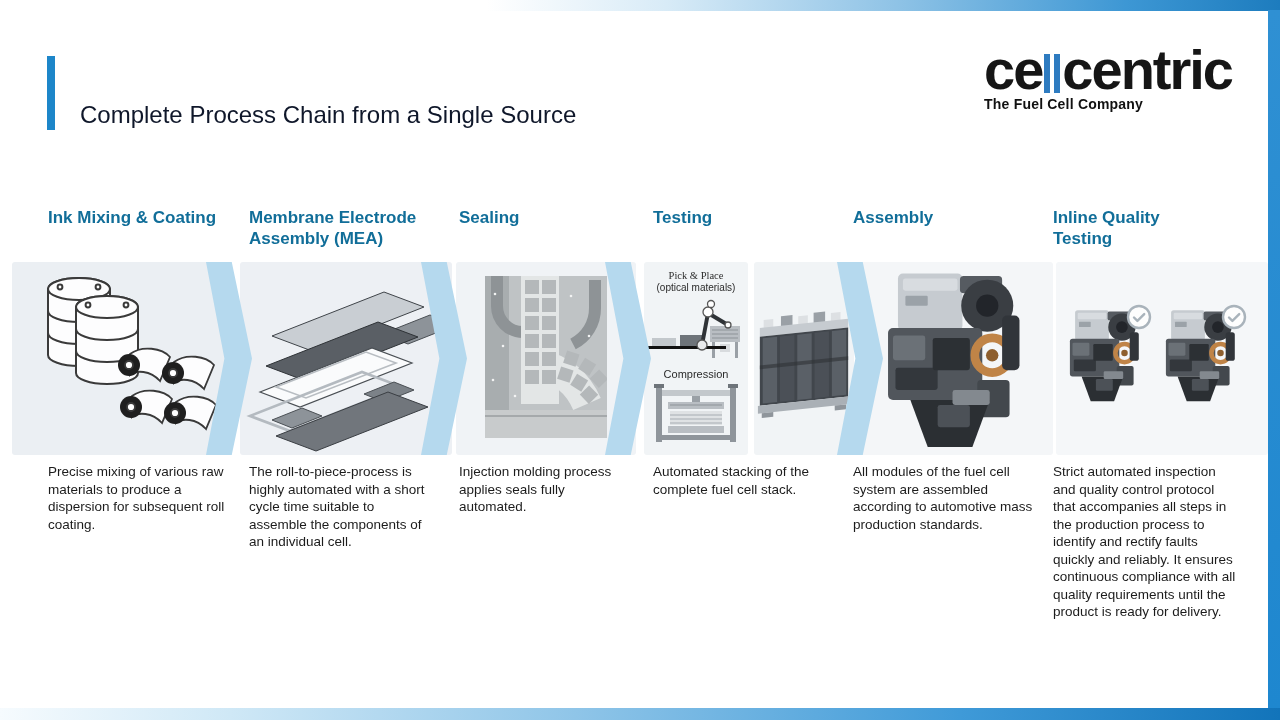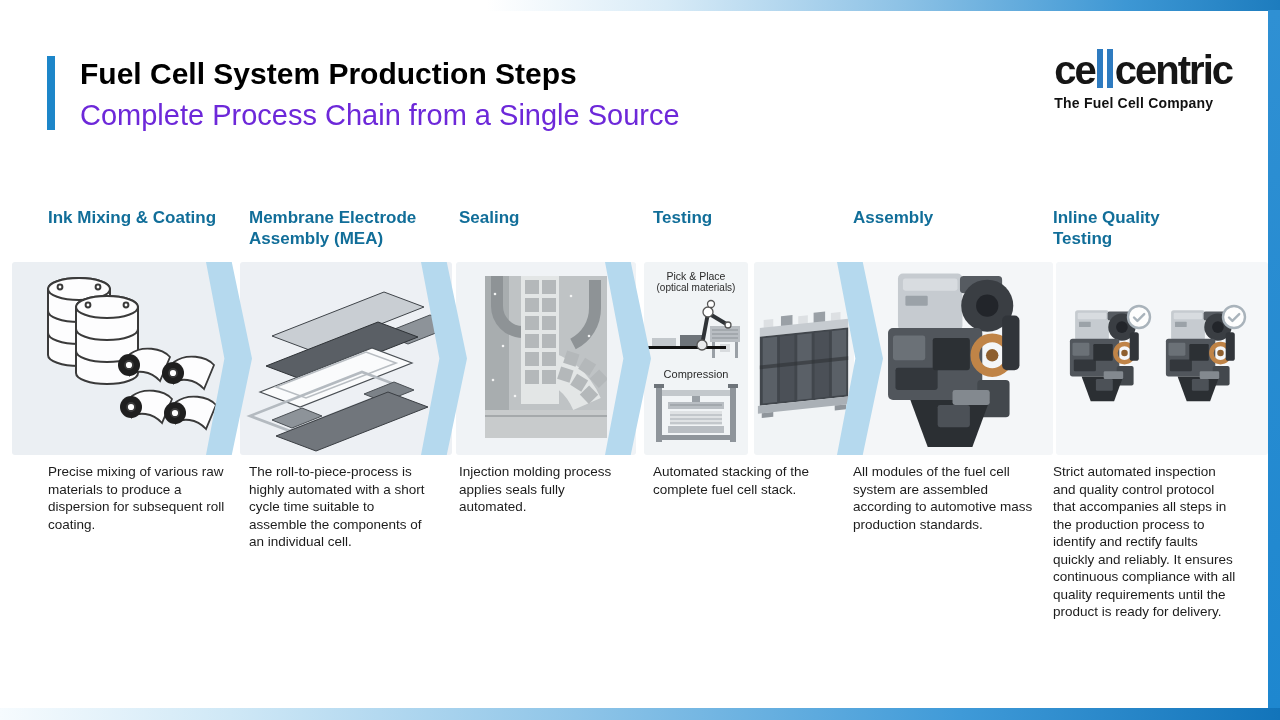--- a/index.html
+++ b/index.html
@@ -13,26 +13,26 @@
       #d8ebf7 52%, #8fc3e6 70%, #3d97d4 88%, #1d7cbe 100%); }
   .bar-right { position:absolute; top:10px; right:0; width:12px; height:698px;
     background:linear-gradient(to bottom, #2f90d3, #1e87cf); }
   .bar-bottom { position:absolute; bottom:0; left:0; width:1280px; height:12px;
     background:linear-gradient(to right, #f6fbfe 0%, #cfe8f6 18%, #8fc5e8 45%, #3f9ad8 75%, #1274ba 100%); }
 
   
   .accent { position:absolute; left:47px; top:56px; width:8px; height:74px; background:#1d86c9; }
   .title   { position:absolute; left:80px; top:54px; font-size:30px; font-weight:bold;
              color:#000; line-height:40px; letter-spacing:0; }
-  .subtitle{ position:absolute; left:80px; top:96px; font-size:29px; font-weight:400;
-             color:#6d28d9; line-height:38px; }
+  .subtitle{ position:absolute; left:80px; top:96px; font-size:24px; font-weight:400;
+             color:#0f172a; line-height:38px; }
 
   
   .logo { position:absolute; top:48px; right:48px; text-align:left; }
-  .wordmark { font-size:40px; font-weight:bold; color:#161616; letter-spacing:-2px;
+  .wordmark { font-size:56px; font-weight:bold; color:#161616; letter-spacing:-2px;
               line-height:44px; white-space:nowrap; }
   .logo-bar { display:inline-block; width:6px; height:39px; background:#2e7bc0;
               margin:0 2px; vertical-align:-4px; }
   .tagline { font-size:14px; font-weight:600; color:#111; margin-top:3px; letter-spacing:.2px; }
 
   
   .step-h { position:absolute; top:207px; font-size:17px; font-weight:bold;
             color:#116e99; line-height:21px; }
   .h1{left:48px;width:185px} .h2{left:249px;width:190px} .h3{left:459px;width:150px}
   .h4{left:653px;width:150px} .h5{left:853px;width:150px} .h6{left:1053px;width:135px}
@@ -53,21 +53,21 @@
   .c1{left:194px} .c2{left:409px} .c3{left:593px} .c4{left:825px}
 
   .panel svg { display:block; }
   .p1 svg { margin:10px auto 0; }
   .p2 svg { margin:4px auto 0; }
   .p3 svg { margin:14px auto 0; }
   .p5 svg { margin:4px auto 0; }
 
   
   .pp-label { font-size:10.5px; color:#2b2b2b; text-align:center; line-height:12px;
-              margin-top:8px; }
+              margin-top:8px;font-family:Liberation Serif, serif; }
   .pp-sub   { font-size:10px; color:#2b2b2b; text-align:center; line-height:12px; }
   .comp-label { font-size:11px; color:#2b2b2b; text-align:center; margin-top:6px; }
   .p4a svg { margin:2px auto 0; }
   .p4b svg { margin:42px auto 0; }
 
   
   .q-engines { position:relative; width:100%; height:100%; }
   .q-eng { position:absolute; top:44px; }
   .q-eng.e1 { left:10px; }
   .q-eng.e2 { left:106px; }
@@ -83,21 +83,20 @@
 </head>
 <body>
 
 <div class="slide">
 
   <div class="bar-top"></div>
   <div class="bar-right"></div>
   <div class="bar-bottom"></div>
 
   <div class="accent"></div>
-  <div class="title">Fuel Cell System Production Steps</div>
   <div class="subtitle">Complete Process Chain from a Single Source</div>
 
   <div class="logo">
     <div class="wordmark"><span>ce</span><span class="logo-bar"></span><span class="logo-bar"></span><span>centric</span></div>
     <div class="tagline">The Fuel Cell Company</div>
   </div>
 
   <div class="step-h h1">Ink Mixing &amp; Coating</div>
   <div class="step-h h2">Membrane Electrode Assembly (MEA)</div>
   <div class="step-h h3">Sealing</div>

